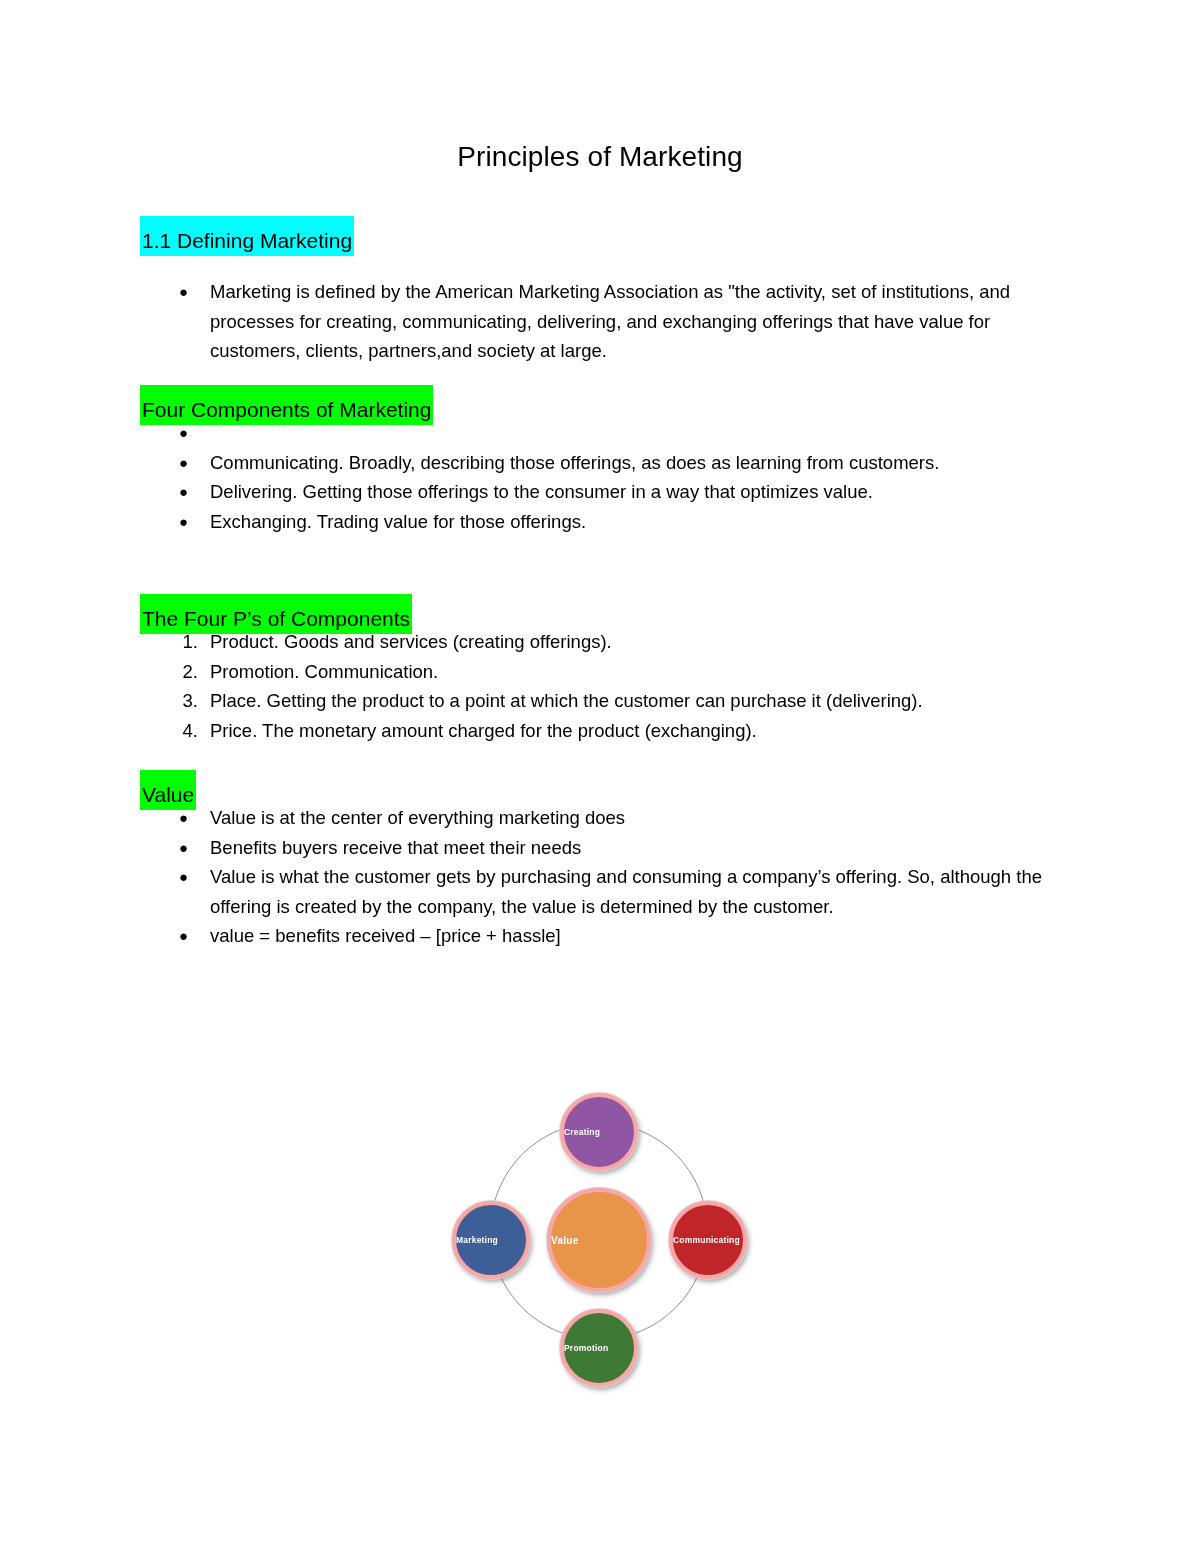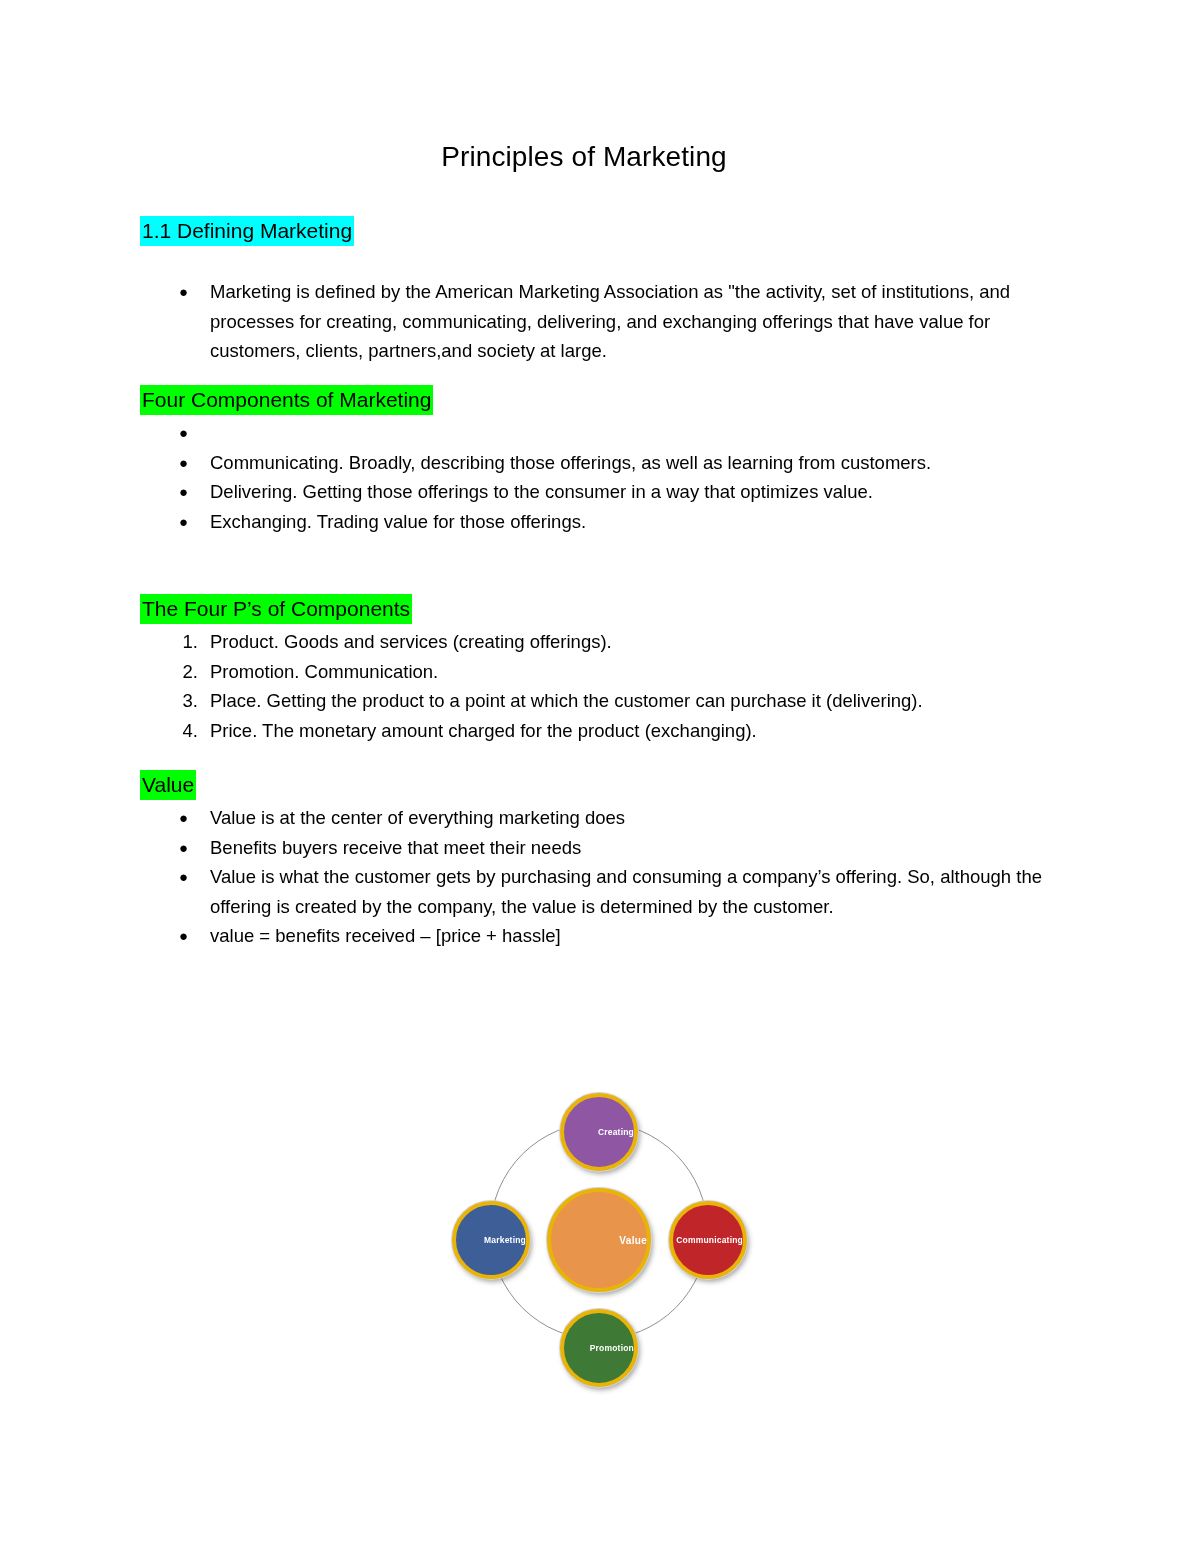--- a/index.html
+++ b/index.html
@@ -19,38 +19,38 @@
   .page {
     position: absolute;
     left: 0; top: 0;
     width: 1200px;
     height: 1553px;
     background: #ffffff;
   }
 
   .doc-title {
     position: absolute;
-    left: 124px;
+    left: 140px;
     top: 140px;
     width: 920px;
     text-align: center;
     font-size: 28px;
     line-height: 34px;
     font-weight: 400;
     letter-spacing: 0.1px;
   }
 
   .section-heading {
     position: absolute;
     left: 140px;
     font-size: 21px;
     line-height: 27px;
     font-weight: 400;
     white-space: nowrap;
-    padding: 1px 2px 2px 2px;
+    padding: 11px 2px 2px 2px;
   }
   .hl-cyan { background: #00FFFF; }
   .hl-green { background: #00FF00; }
 
   .list {
     position: absolute;
     left: 140px;
     width: 930px;
   }
 
@@ -91,25 +91,25 @@
     height: 218px;
     border: 1.4px solid #8d9096;
     border-radius: 50%;
     box-sizing: border-box;
   }
   .node {
     position: absolute;
     border-radius: 50%;
     display: flex;
     align-items: center;
-    justify-content: flex-end;
+    justify-content: flex-start;
     color: #ffffff;
     font-weight: bold;
     box-sizing: border-box;
-    border: 4px solid #eab308;
+    border: 4px solid #fca5a5;
     box-shadow: 0 0 0 1px #d2d4d8, 2px 3px 5px rgba(60,60,60,0.45);
     text-align: center;
   }
   .node-outer {
     width: 78px;
     height: 78px;
     font-size: 8.5px;
     letter-spacing: 0.2px;
   }
   .node-center {
@@ -141,21 +141,21 @@
   </div>
 
   <div class="section-heading hl-green" style="top: 385px; background: rgb(0, 255, 0);">Four Components of Marketing</div>
 
   <div class="list" style="top:418px;">
     <div class="li">
       <span class="marker bullet">●</span>
     </div>
     <div class="li">
       <span class="marker bullet">●</span>
-      <span>Communicating. Broadly, describing those offerings, as well as learning from customers.</span>
+      <span>Communicating. Broadly, describing those offerings, as does as learning from customers.</span>
     </div>
     <div class="li">
       <span class="marker bullet">●</span>
       <span>Delivering. Getting those offerings to the consumer in a way that optimizes value.</span>
     </div>
     <div class="li">
       <span class="marker bullet">●</span>
       <span>Exchanging. Trading value for those offerings.</span>
     </div>
   </div>

